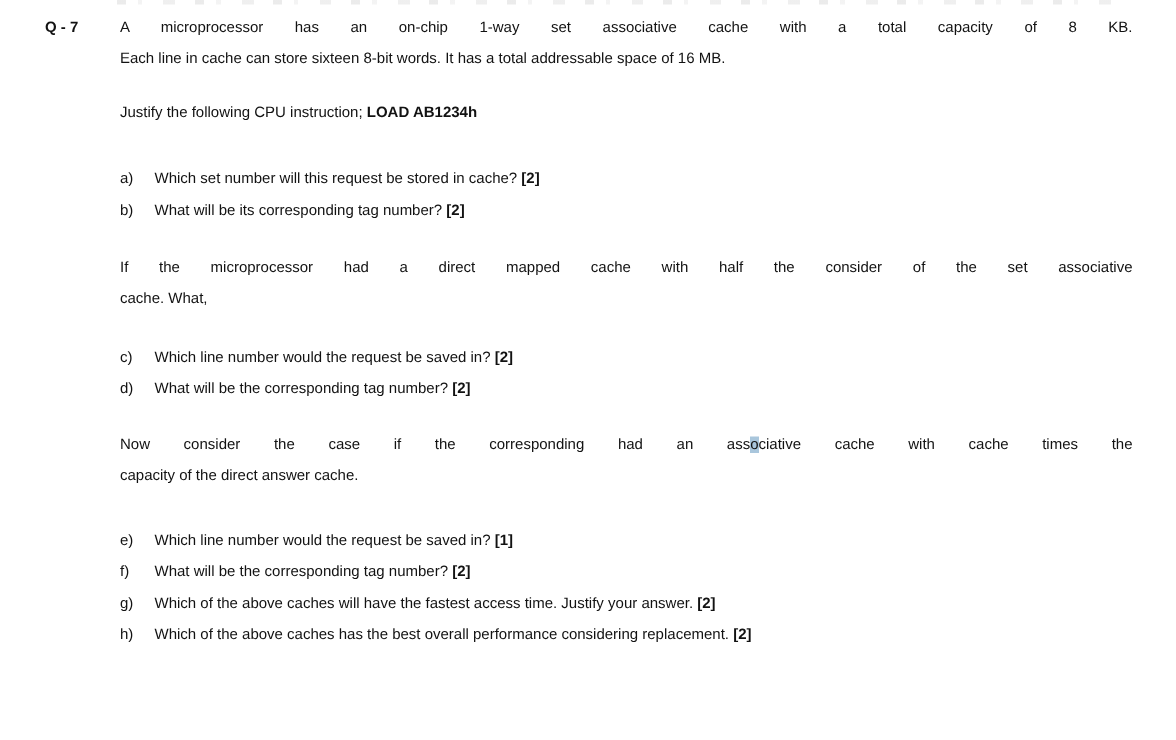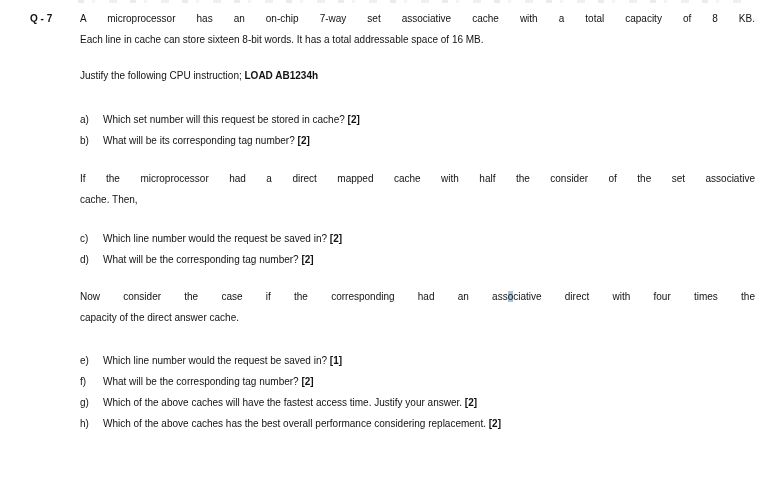--- a/index.html
+++ b/index.html
@@ -47,43 +47,43 @@
 </head>
 <body>
 
 <div class="page">
 
   <div class="top-artifact"></div>
 
   <div class="abs q-label">Q - 7</div>
 
   <div class="abs intro">
-    <div class="jline">A microprocessor has an on-chip 7-way set associative cache with a total capacity of 8 KB.</div>
+    <div class="jline">A microprocessor has an on-chip 1-way set associative cache with a total capacity of 8 KB.</div>
     <div>Each line in cache can store sixteen 8-bit words. It has a total addressable space of 16 MB.</div>
   </div>
 
   <div class="abs consider"><span>Justify the following CPU instruction; </span><b>LOAD AB1234h</b></div>
 
   <div class="abs list-ab">
       <div class="lrow"><span class="marker">a)</span><span>Which set number will this request be stored in cache? <b>[2]</b></span></div>
       <div class="lrow"><span class="marker">b)</span><span>What will be its corresponding tag number? <b>[2]</b></span></div>
     </div>
 
   <div class="abs if-para">
     <div class="jline">If the microprocessor had a direct mapped cache with half the consider of the set associative</div>
-    <div>cache. Then,</div>
+    <div>cache. What,</div>
   </div>
 
   <div class="abs list-cd">
       <div class="lrow"><span class="marker">c)</span><span>Which line number would the request be saved in? <b>[2]</b></span></div>
       <div class="lrow"><span class="marker">d)</span><span>What will be the corresponding tag number? <b>[2]</b></span></div>
     </div>
 
   <div class="abs now-para">
-    <div class="jline"><span>Now consider the case if the corresponding had an ass</span><span class="hl">o</span><span>ciative direct with four times the</span></div>
+    <div class="jline"><span>Now consider the case if the corresponding had an ass</span><span class="hl">o</span><span>ciative cache with cache times the</span></div>
     <div>capacity of the direct answer cache.</div>
   </div>
 
   <div class="abs list-efgh">
       <div class="lrow"><span class="marker">e)</span><span>Which line number would the request be saved in? <b>[1]</b></span></div>
       <div class="lrow"><span class="marker">f)</span><span>What will be the corresponding tag number? <b>[2]</b></span></div>
       <div class="lrow"><span class="marker">g)</span><span>Which of the above caches will have the fastest access time. Justify your answer. <b>[2]</b></span></div>
       <div class="lrow"><span class="marker">h)</span><span>Which of the above caches has the best overall performance considering replacement. <b>[2]</b></span></div>
     </div>
 

